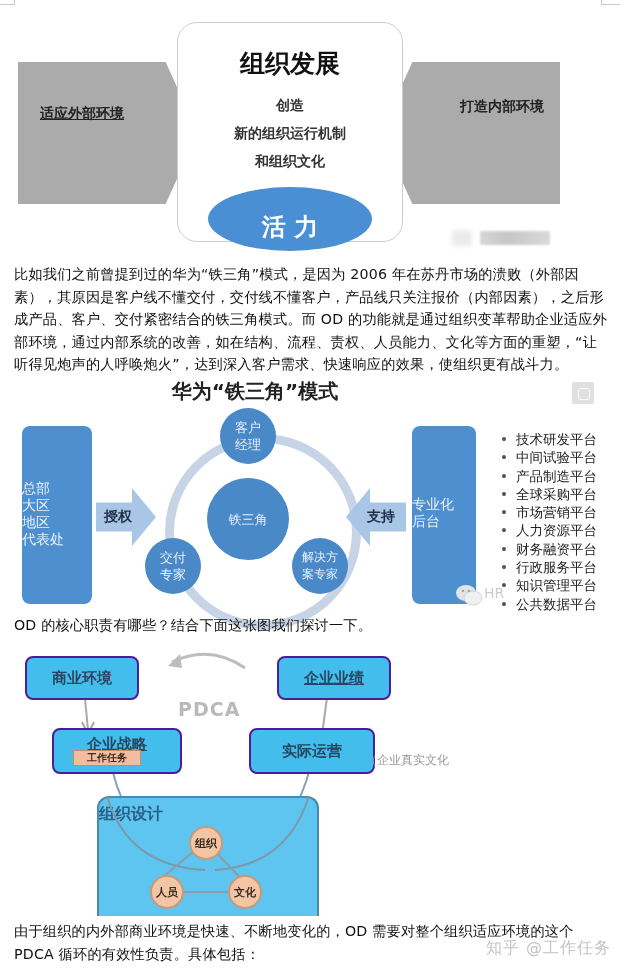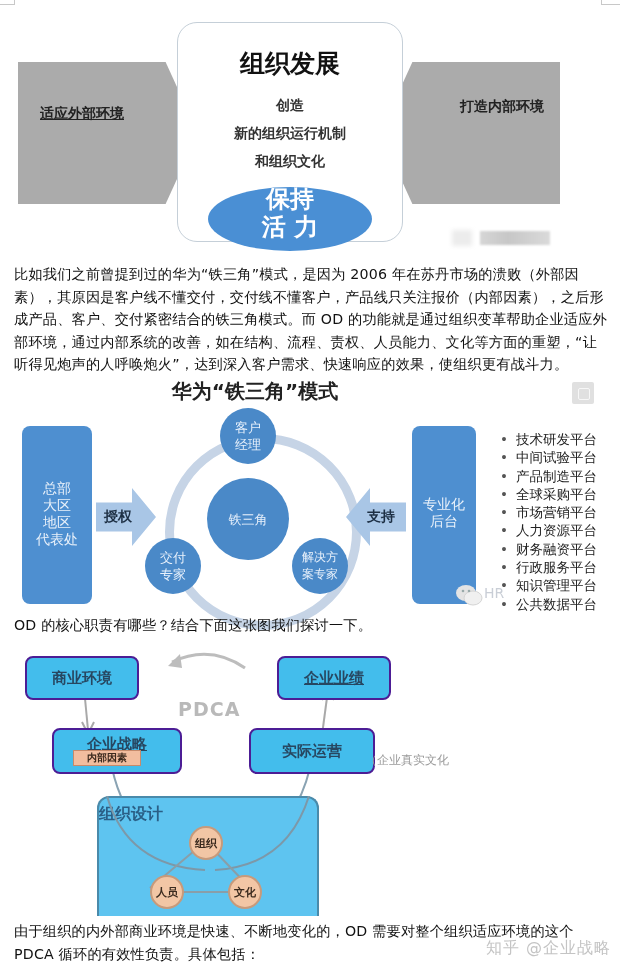--- a/index.html
+++ b/index.html
@@ -23,21 +23,21 @@
   .blur-dot{left:452px;top:230px;width:20px;height:16px;background:#ececec;filter:blur(2px);}
 
   
   .para{left:14px;width:596px;font-size:14.2px;line-height:22.6px;color:#111;letter-spacing:0.2px;}
 
   
   .fig2-title{left:0;width:510px;top:378px;text-align:center;font-size:20px;font-weight:bold;color:#222;}
   .scan-icon{left:572px;top:382px;width:22px;height:22px;background:#e0e0e0;border-radius:2px;}
   .scan-icon:after{content:"";position:absolute;left:6px;top:6px;width:10px;height:10px;border:1px solid #f7f7f7;border-radius:2px;}
   .blue-col{background:#4e8fd0;border-radius:8px;}
-  .col-text{color:#e9f1fa;font-size:14px;text-align:center;line-height:17px;}
+  .col-text{color:#e9f1fa;font-size:14px;line-height:17px;}
   .chev{background:#a9c6e6;}
   .chev-r{clip-path:polygon(0 25%,60% 25%,60% 0,100% 50%,60% 100%,60% 75%,0 75%);}
   .chev-l{clip-path:polygon(0 50%,40% 0,40% 25%,100% 25%,100% 75%,40% 75%,40% 100%);}
   .chev-label{font-size:14px;font-weight:bold;color:#1d2f44;}
   .ring{left:165px;top:434px;width:196px;height:196px;border:9px solid #c6d4e6;border-radius:50%;box-sizing:border-box;}
   .node{background:#4a89c8;border-radius:50%;color:#e7f0fb;text-align:center;font-size:13px;line-height:17px;display:flex;align-items:center;justify-content:center;}
   .plat-list{left:490px;top:420px;margin:10px;padding:0;list-style:none;}
   .plat-list li{font-size:13.5px;line-height:18px;color:#222;height:18.3px;}
   .plat-list li .dot{display:inline-block;width:16px;color:#555;}
   .wechat{left:455px;top:584px;width:28px;height:22px;}
@@ -67,21 +67,20 @@
   <div class="abs arrow-r">
     <span class="abs arrow-label" style="left:48px;top:36px;margin-left:32px;">打造内部环境</span>
   </div>
   <div class="abs center-card">
     <div class="abs card-title">组织发展</div>
     <div class="abs card-line" style="top:74px;">创造</div>
     <div class="abs card-line" style="top:102px;">新的组织运行机制</div>
     <div class="abs card-line" style="top:130px;">和组织文化</div>
   </div>
   <div class="abs ellipse">
-    <div class="abs ellipse-text" style="top:-1px;">保持</div>
     <div class="abs ellipse-text" style="top:27px;">活 力</div>
   </div>
   <div class="abs blur-dot"></div>
   <div class="abs blur-bar"></div>
 </div>
 
 <div class="abs para" style="top:263px;">比如我们之前曾提到过的华为“铁三角”模式，是因为 2006 年在苏丹市场的溃败（外部因素），其原因是客户线不懂交付，交付线不懂客户，产品线只关注报价（内部因素），之后形成产品、客户、交付紧密结合的铁三角模式。而 OD 的功能就是通过组织变革帮助企业适应外部环境，通过内部系统的改善，如在结构、流程、责权、人员能力、文化等方面的重塑，“让听得见炮声的人呼唤炮火”，达到深入客户需求、快速响应的效果，使组织更有战斗力。</div>
 
 <div class="abs fig2-title">华为“铁三角”模式</div>
 <div class="abs scan-icon"></div>
@@ -158,32 +157,32 @@
   <path d="M84 48 L88 90" stroke="#a9a9a9" stroke-width="2"></path>
   <path d="M82 82 L88 94 L94 82" fill="none" stroke="#a9a9a9" stroke-width="2"></path>
   <path d="M112 128 Q130 210 210 220 Q290 210 310 128" fill="none" stroke="#8aa3b3" stroke-width="2"></path>
   <path d="M320 110 L328 50" stroke="#a9a9a9" stroke-width="2"></path>
   <path d="M322 60 L328 48 L334 60" fill="none" stroke="#a9a9a9" stroke-width="2"></path>
 </svg>
 <div class="abs pbox" style="left:25px;top:656px;width:114px;height:44px;line-height:40px;">商业环境</div>
 <div class="abs pbox" style="left:277px;top:656px;width:114px;height:44px;line-height:40px;"><span class="u">企业业绩</span></div>
 <div class="abs pdca">PDCA</div>
 <div class="abs pbox" style="left:52px;top:728px;width:130px;height:46px;line-height:28px;"><span class="u">企业战略</span></div>
-<div class="abs task-tag">内部因素</div>
+<div class="abs task-tag">工作任务</div>
 <div class="abs pbox" style="left:249px;top:728px;width:126px;height:46px;line-height:42px;">实际运营</div>
 <div class="abs culture-note">（企业真实文化</div>
 
 <div class="abs design-box">
   <div class="abs design-title">组织设计</div>
 </div>
 <svg class="abs" style="left:97px;top:796px;" width="222" height="120" viewBox="0 0 222 120">
   <path d="M10 0 Q30 70 108 74" fill="none" stroke="#7d98a8" stroke-width="2"></path>
   <path d="M212 0 Q190 70 118 74" fill="none" stroke="#7d98a8" stroke-width="2"></path>
   <line x1="103" y1="50" x2="53" y2="92" stroke="#8a9ea8" stroke-width="2"></line>
   <line x1="113" y1="50" x2="153" y2="92" stroke="#8a9ea8" stroke-width="2"></line>
   <line x1="53" y1="96" x2="153" y2="96" stroke="#8a9ea8" stroke-width="2"></line>
 </svg>
 <div class="abs pnode" style="left:189px;top:826px;width:34px;height:34px;">组织</div>
 <div class="abs pnode" style="left:150px;top:875px;width:34px;height:34px;">人员</div>
 <div class="abs pnode" style="left:228px;top:875px;width:34px;height:34px;">文化</div>
 
 <div class="abs para" style="top:920px;">由于组织的内外部商业环境是快速、不断地变化的，OD 需要对整个组织适应环境的这个 PDCA 循环的有效性负责。具体包括：</div>
-<div class="abs zhihu-wm">知乎 @企业战略</div>
+<div class="abs zhihu-wm">知乎 @工作任务</div>
 
 </body></html>

